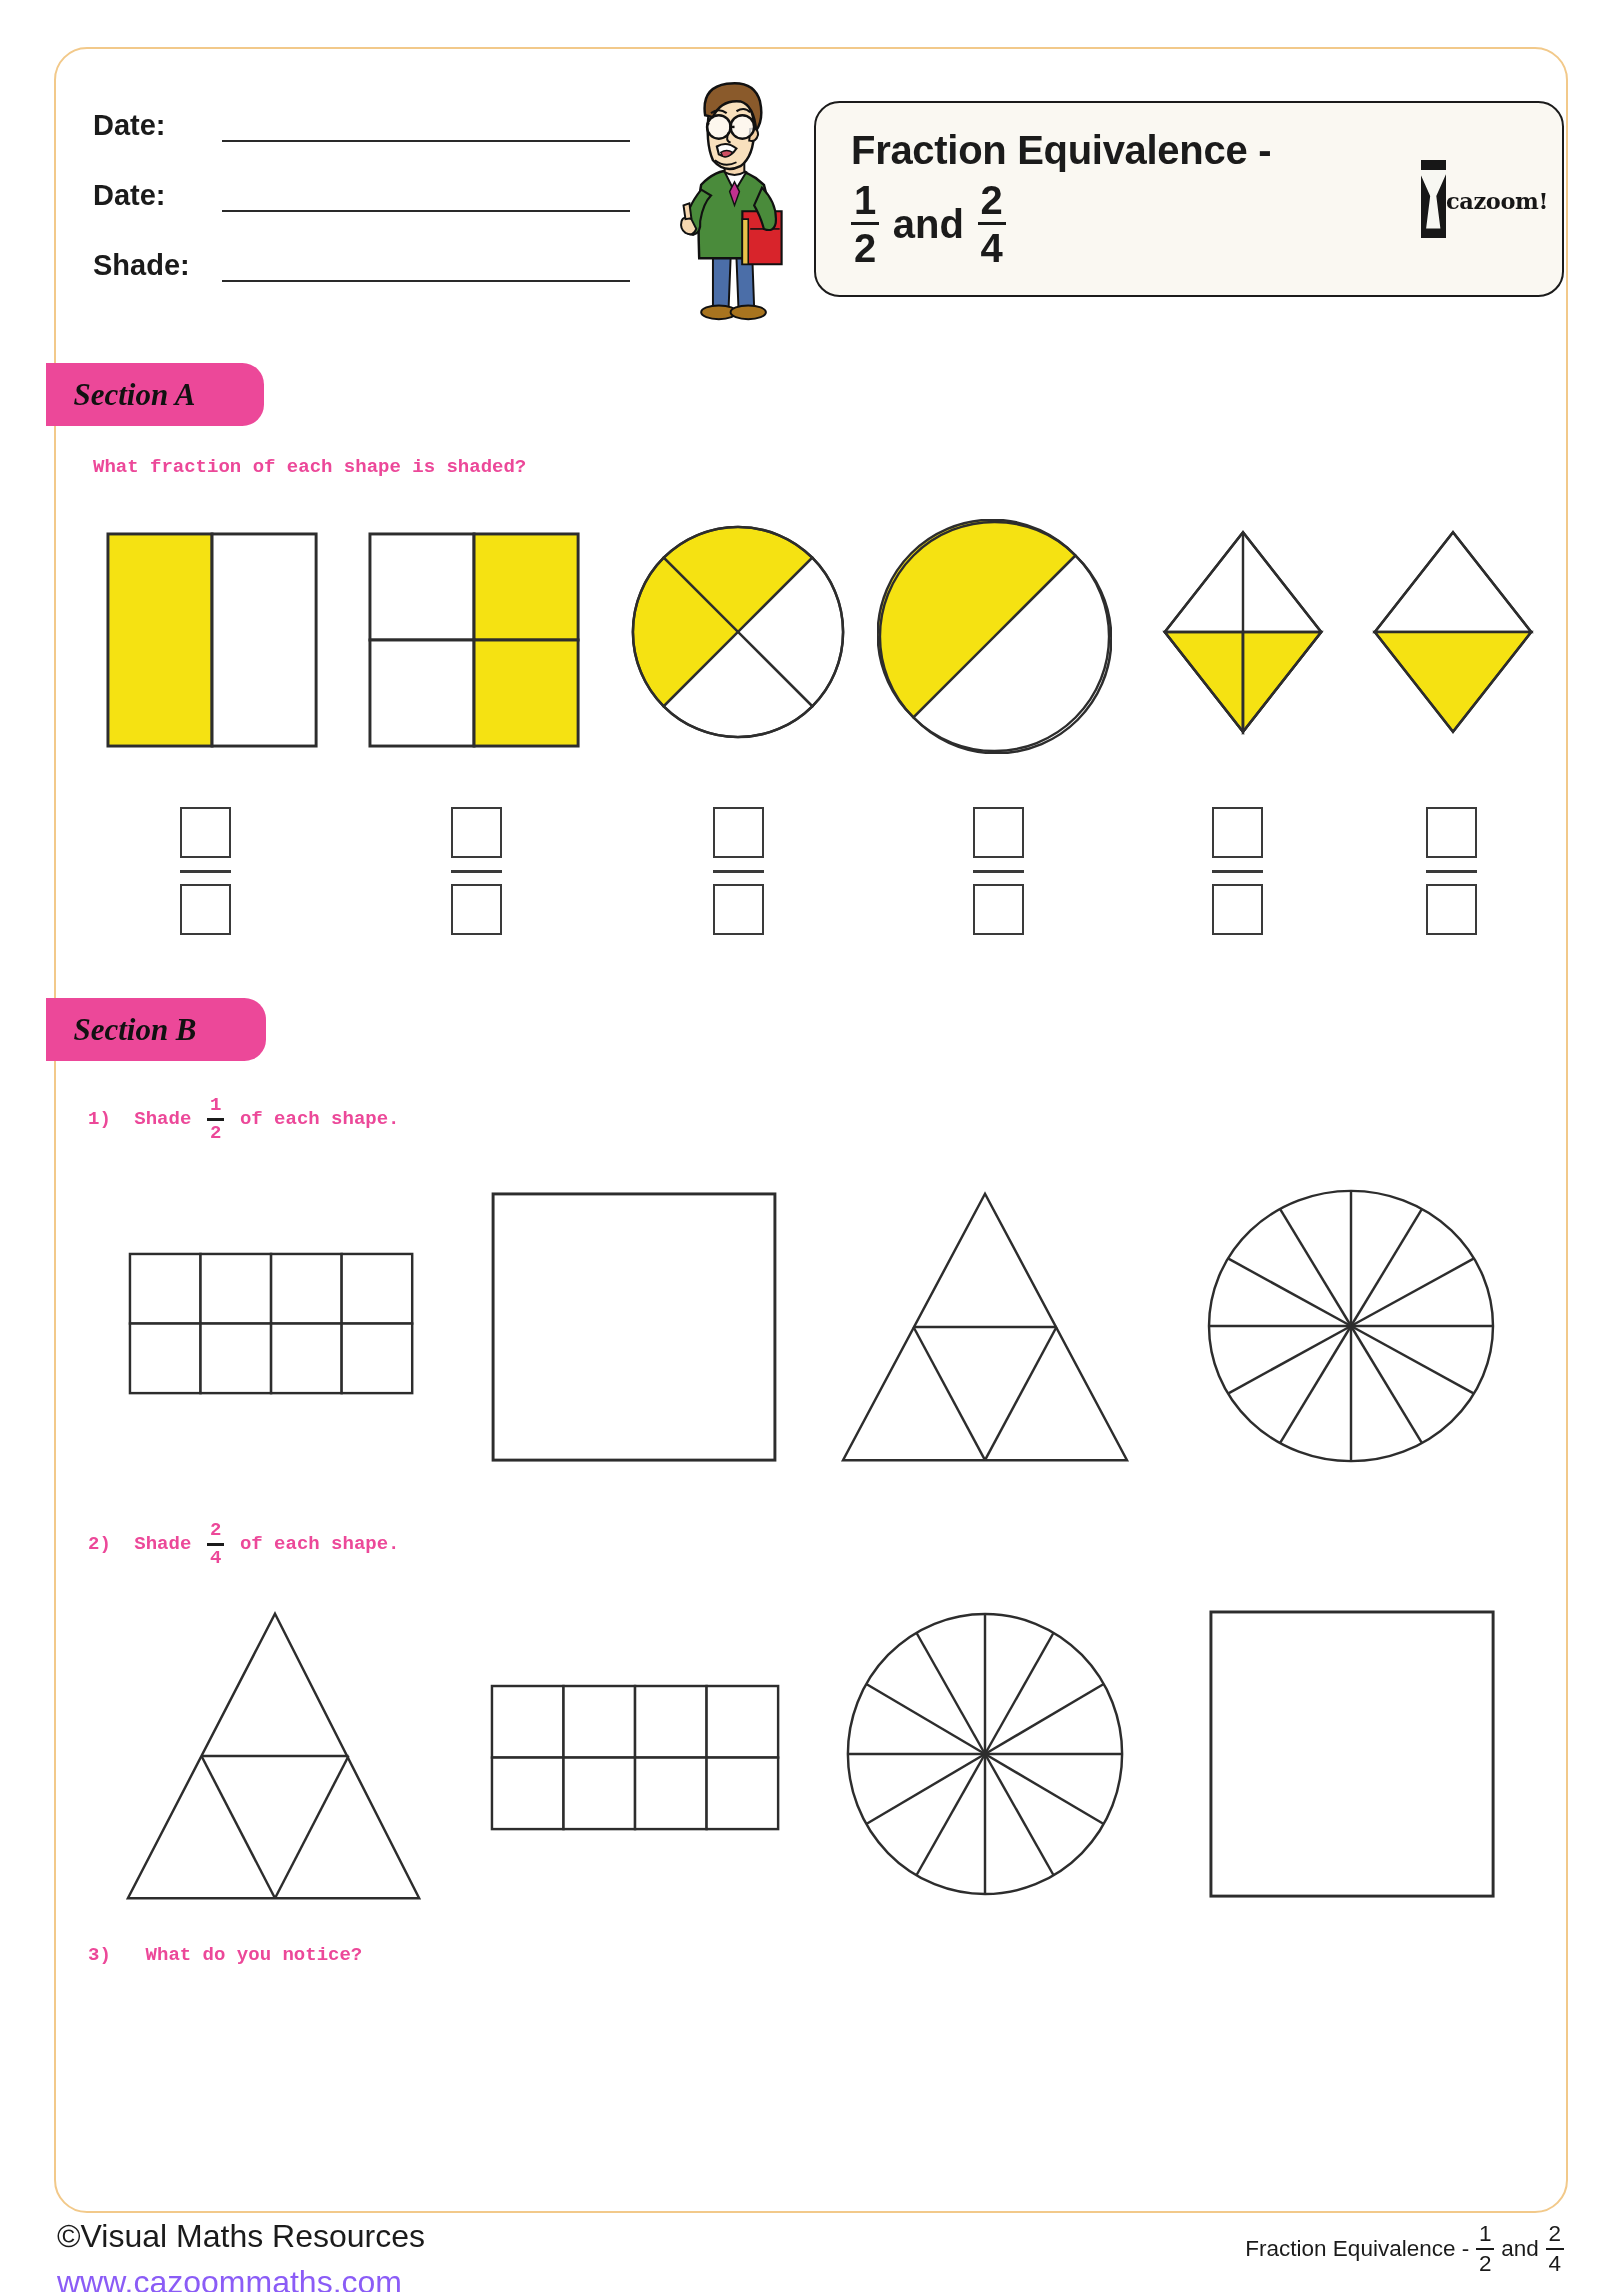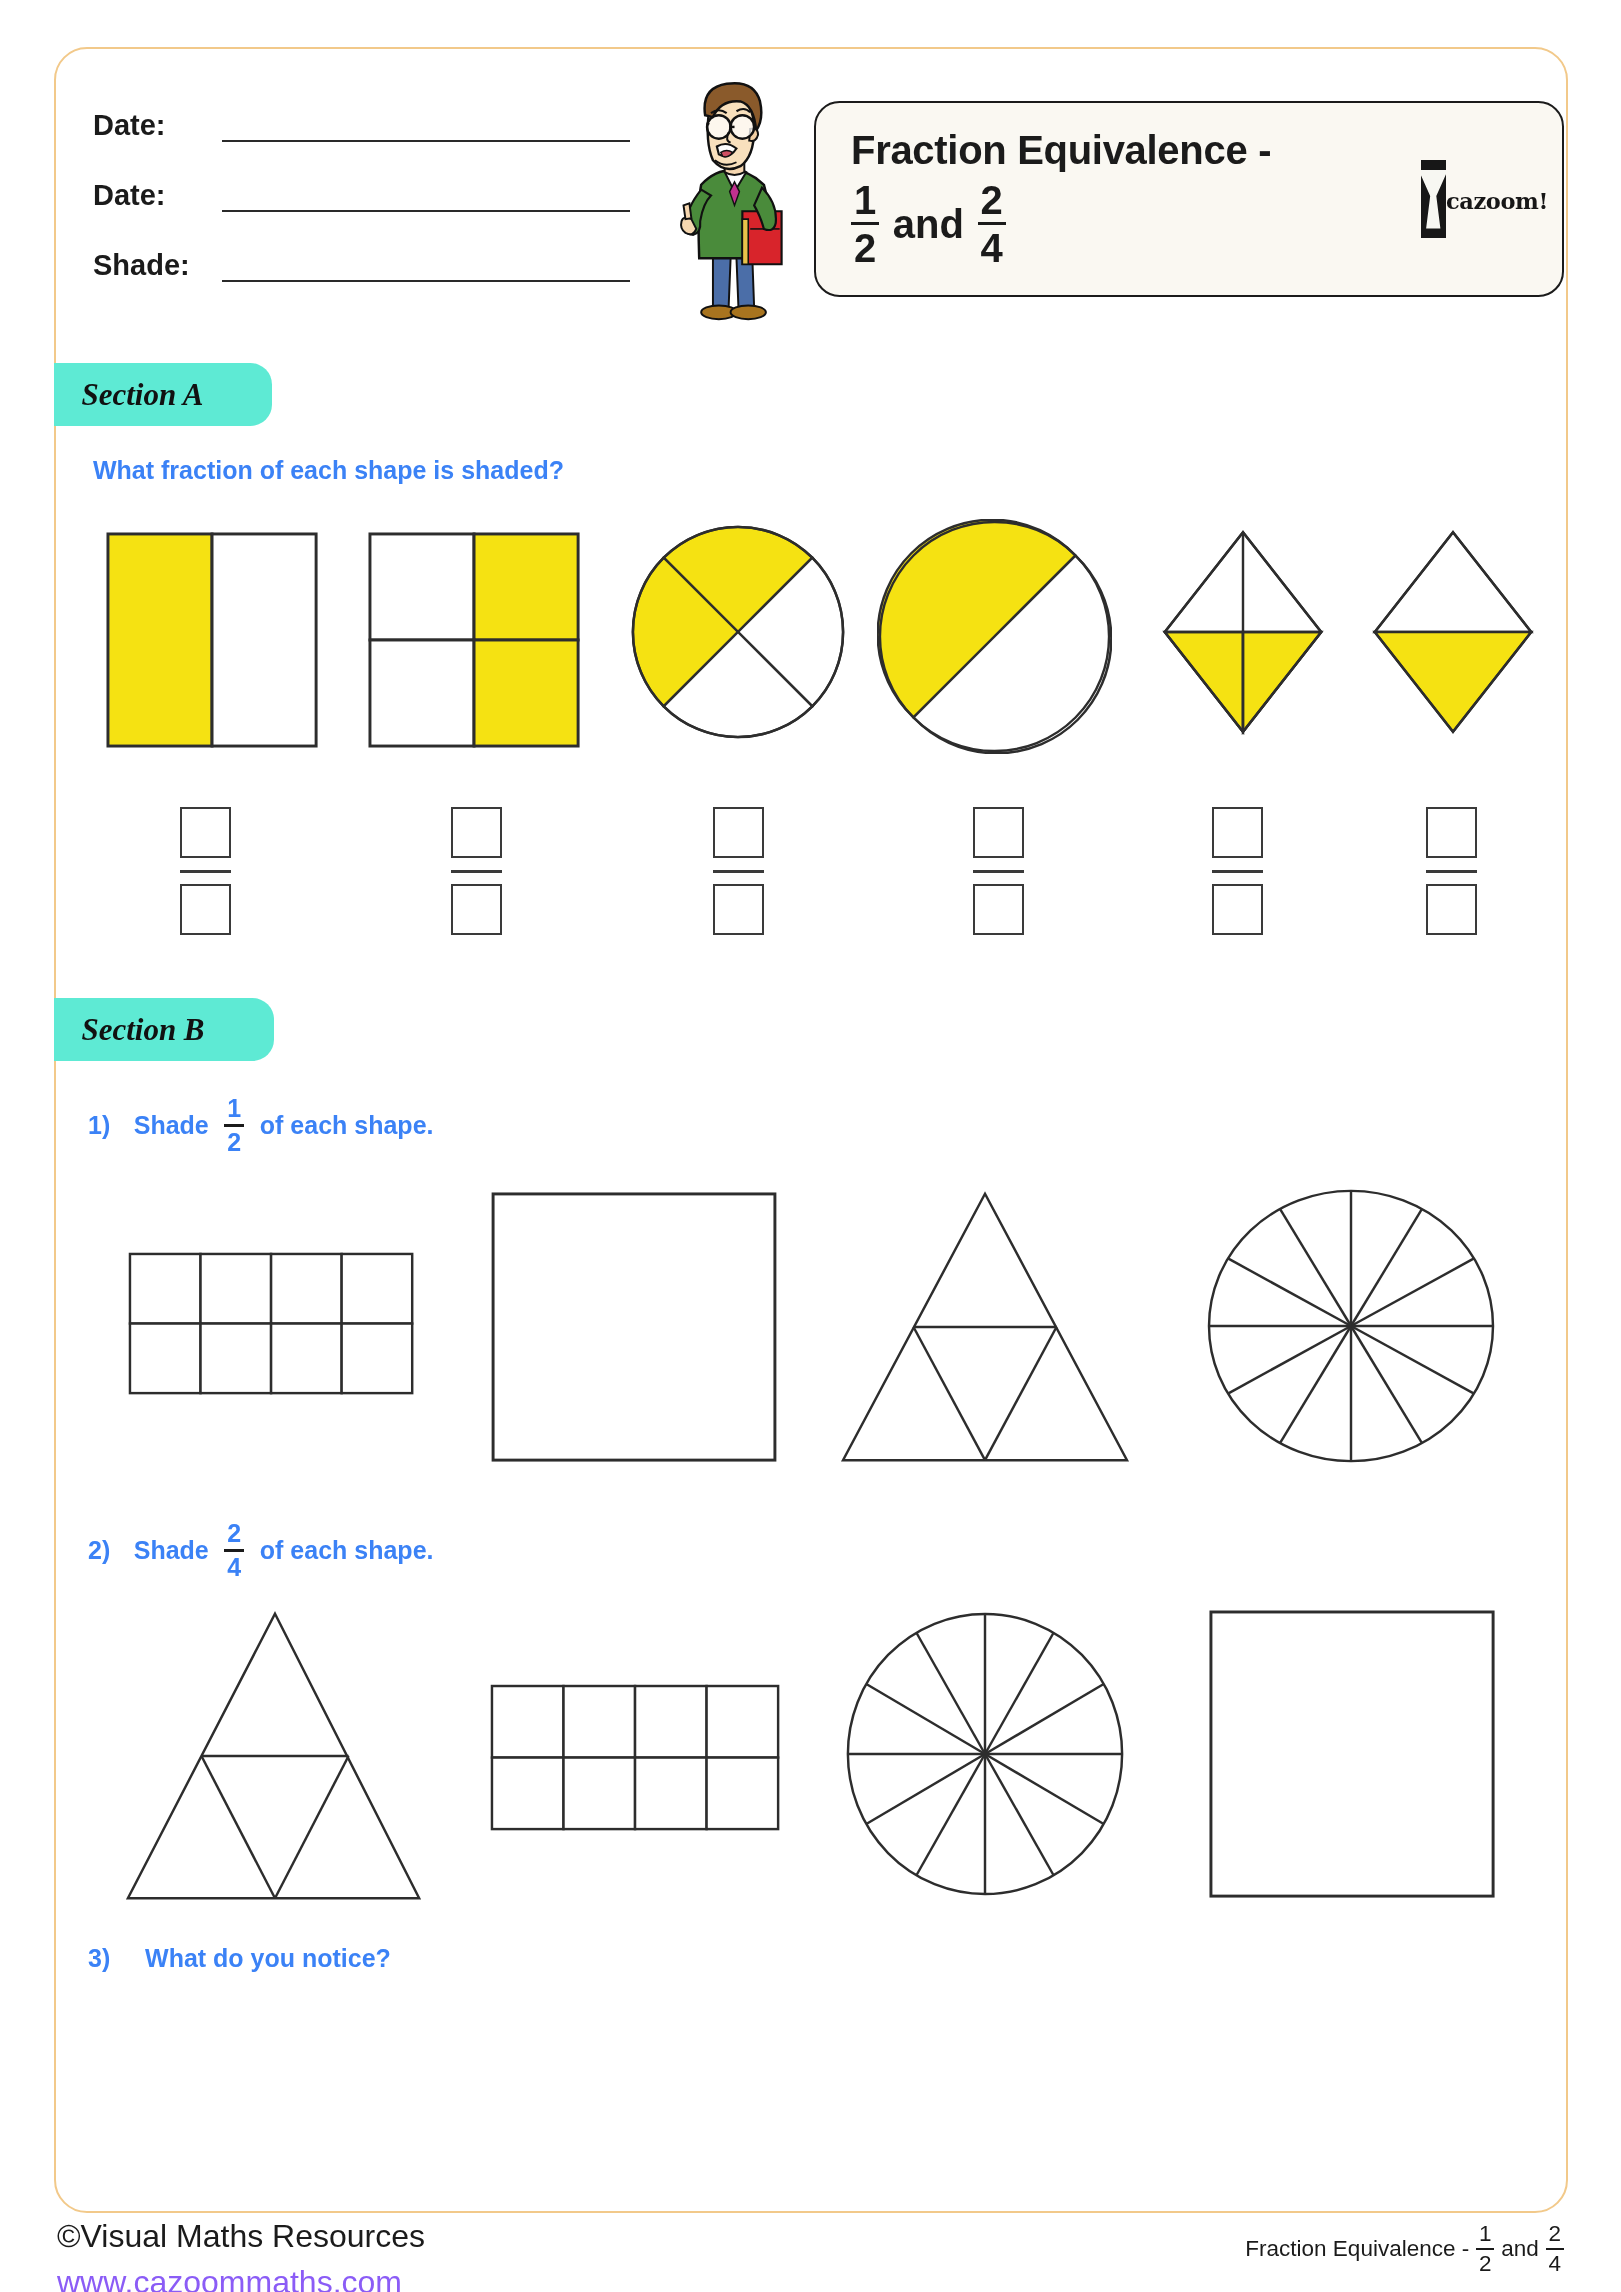--- a/index.html
+++ b/index.html
@@ -92,32 +92,32 @@
     display:inline-flex; flex-direction:column; align-items:center;
     vertical-align:middle; line-height:1;
   }
   .frac .num{ padding:0 2.9px; }
   .frac .bar{ width:100%; height:2.9px; background:#1b1b1b; margin:2.9px 0; }
   .frac .den{ padding:0 2.9px; }
 
   
   .section-tag{
     position:absolute;
-    background:#5eead4;
+    background:#ec4899;
     border-radius:0 21.6px 21.6px 0;
     padding:13.7px 69px 13.7px 27.4px;
     font-family:"Liberation Serif", serif;
     font-style:italic; font-weight:bold;
     font-size:31px; color:#111;
-    left:54px;
+    left:46px;
   }
   .prompt{
     position:absolute;
-    font-size:25px; font-weight:bold; color:#3b82f6;
-    display:flex; align-items:center; gap:9.8px;
+    font-size:19px; font-weight:bold; color:#ec4899;
+    display:flex; align-items:center; gap:9.8px;font-family:Liberation Mono, monospace;
   }
 
   
   .shape-abs{ position:absolute; }
 
   
   .ans-group{ position:absolute; width:51px; }
   .ans-box{
     width:51px; height:51px;
     border:2.9px solid #3a3a3a; background:#fff;

